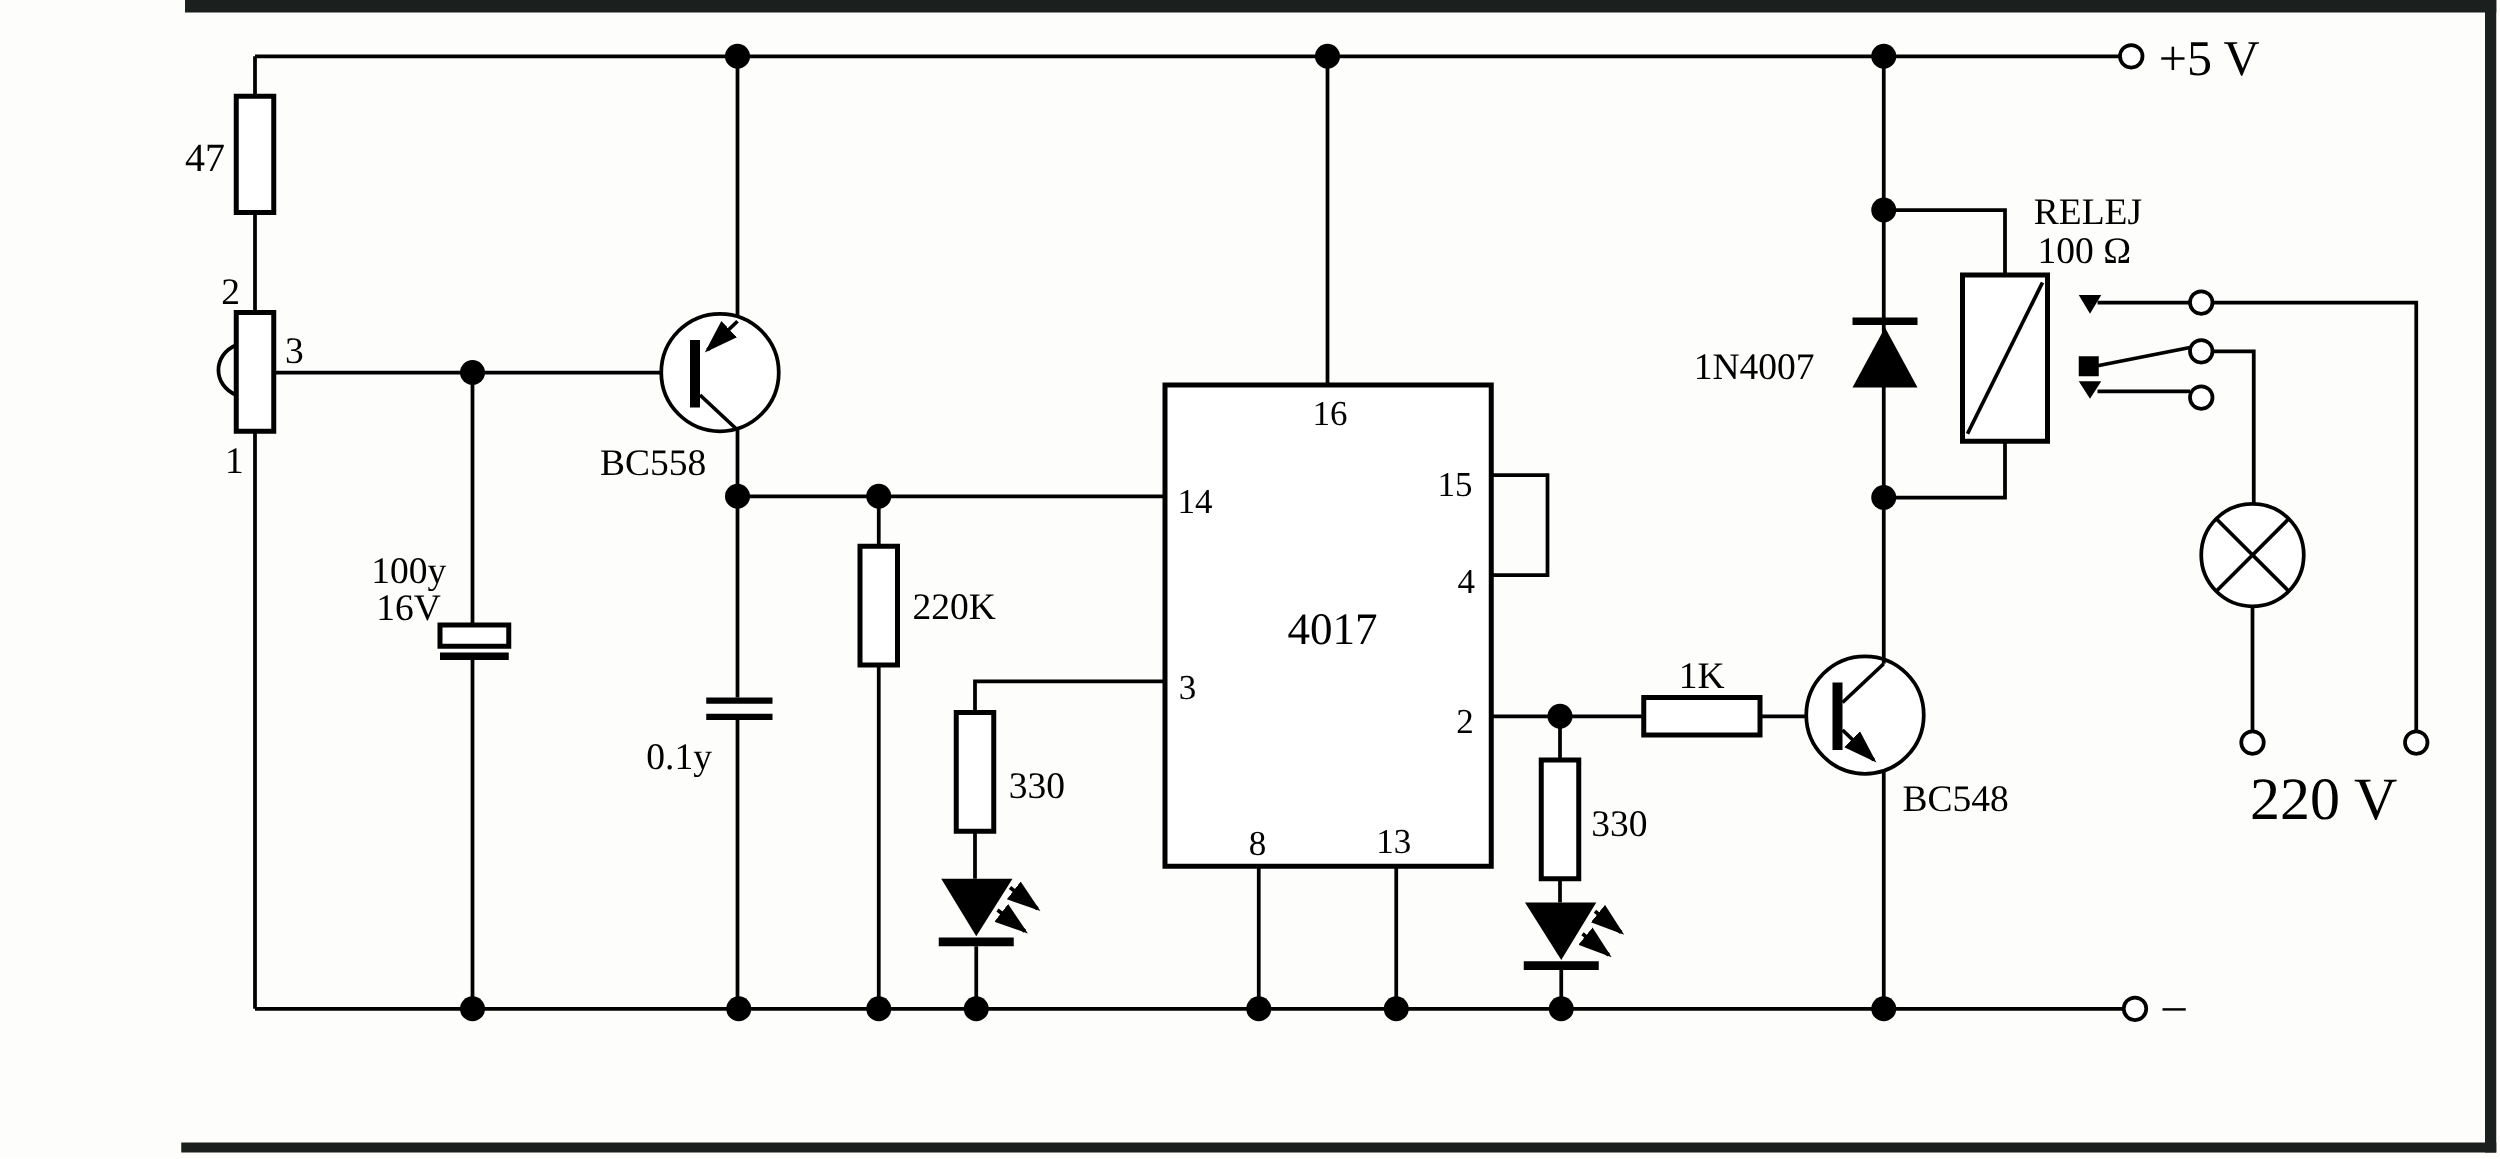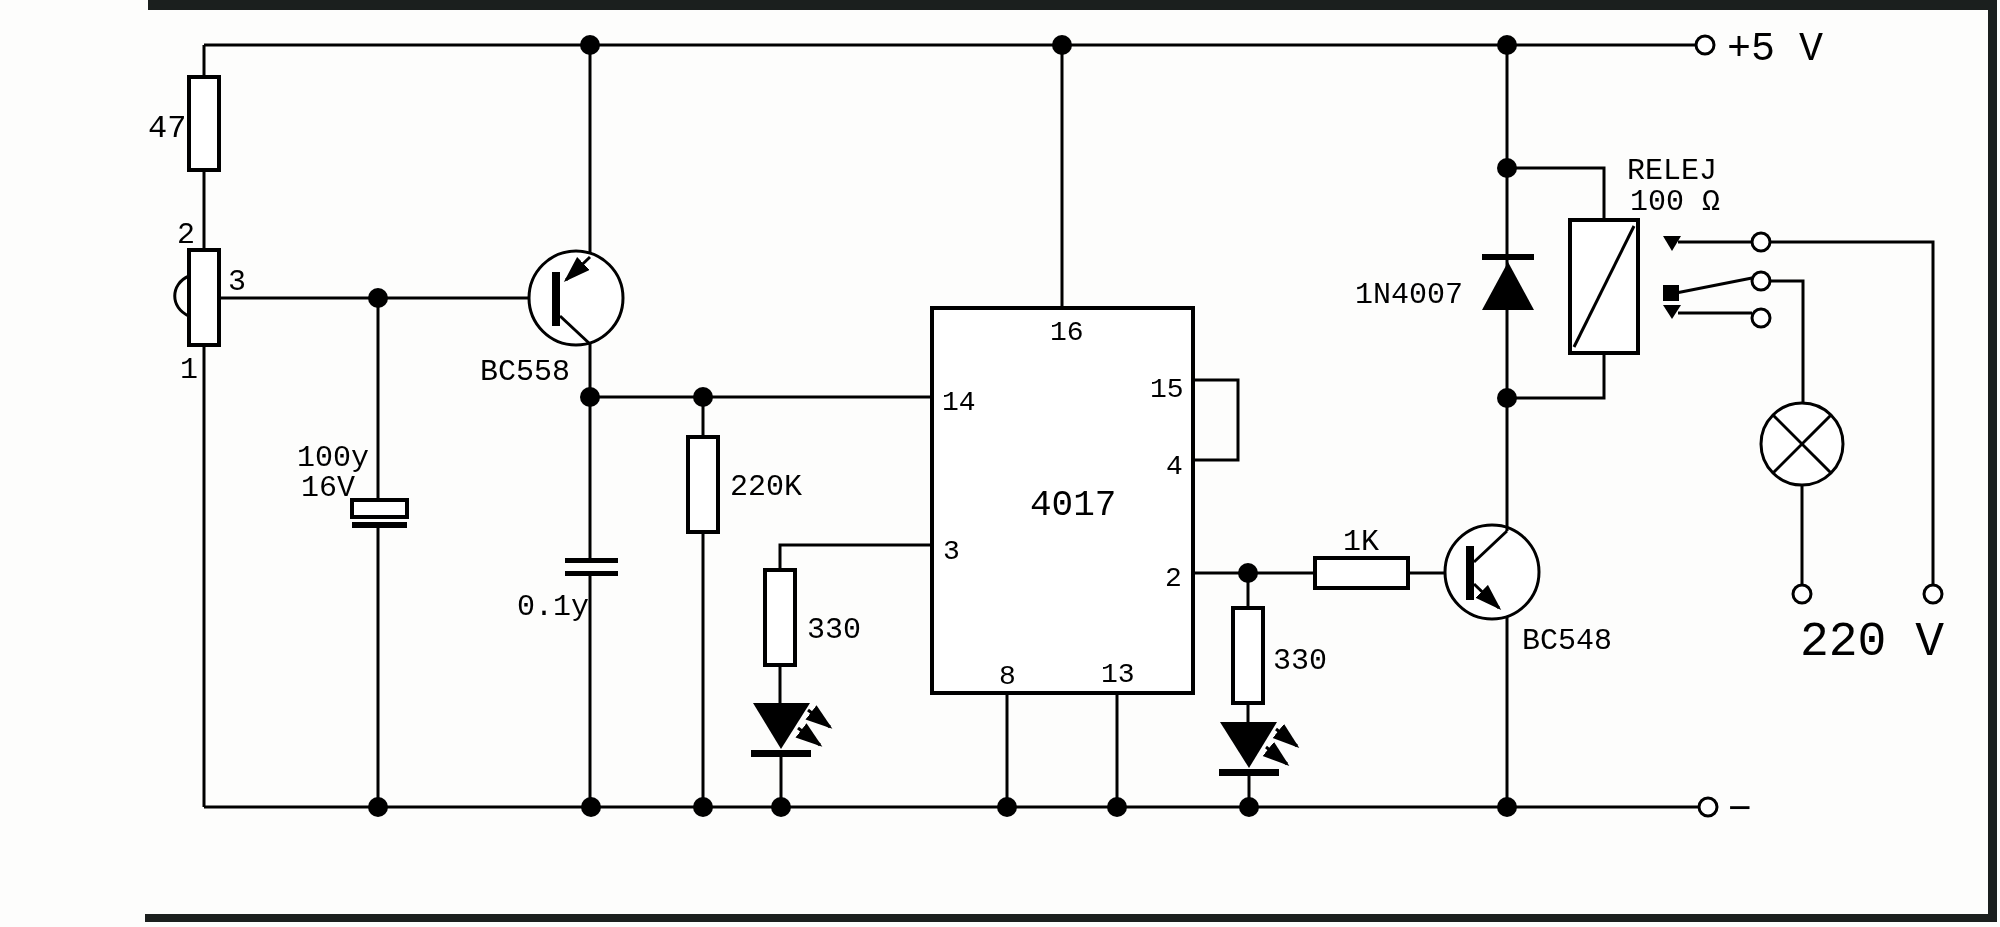--- a/index.html
+++ b/index.html
@@ -1,17 +1,17 @@
 <!DOCTYPE html>
 <html><head>
 <meta charset="utf-8">
 <style>
   html,body{margin:0;padding:0;background:#ffffff;}
   .stage{position:relative;width:2000px;height:927px;background:#fdfdfc;overflow:hidden;
-         font-family:Liberation Mono, monospace;}
+         font-family:Liberation Serif, serif;}
   svg{display:block;}
   .wire{stroke:#000;stroke-width:3;fill:none;}
   .comp{stroke:#000;stroke-width:4;fill:#ffffff;}
   .solid{fill:#000;stroke:none;}
   .term{stroke:#000;stroke-width:3;fill:#ffffff;}
   .lbl{fill:#000;}
   .frame{fill:#1b1f1e;}
 </style>
 </head>
 <body>

